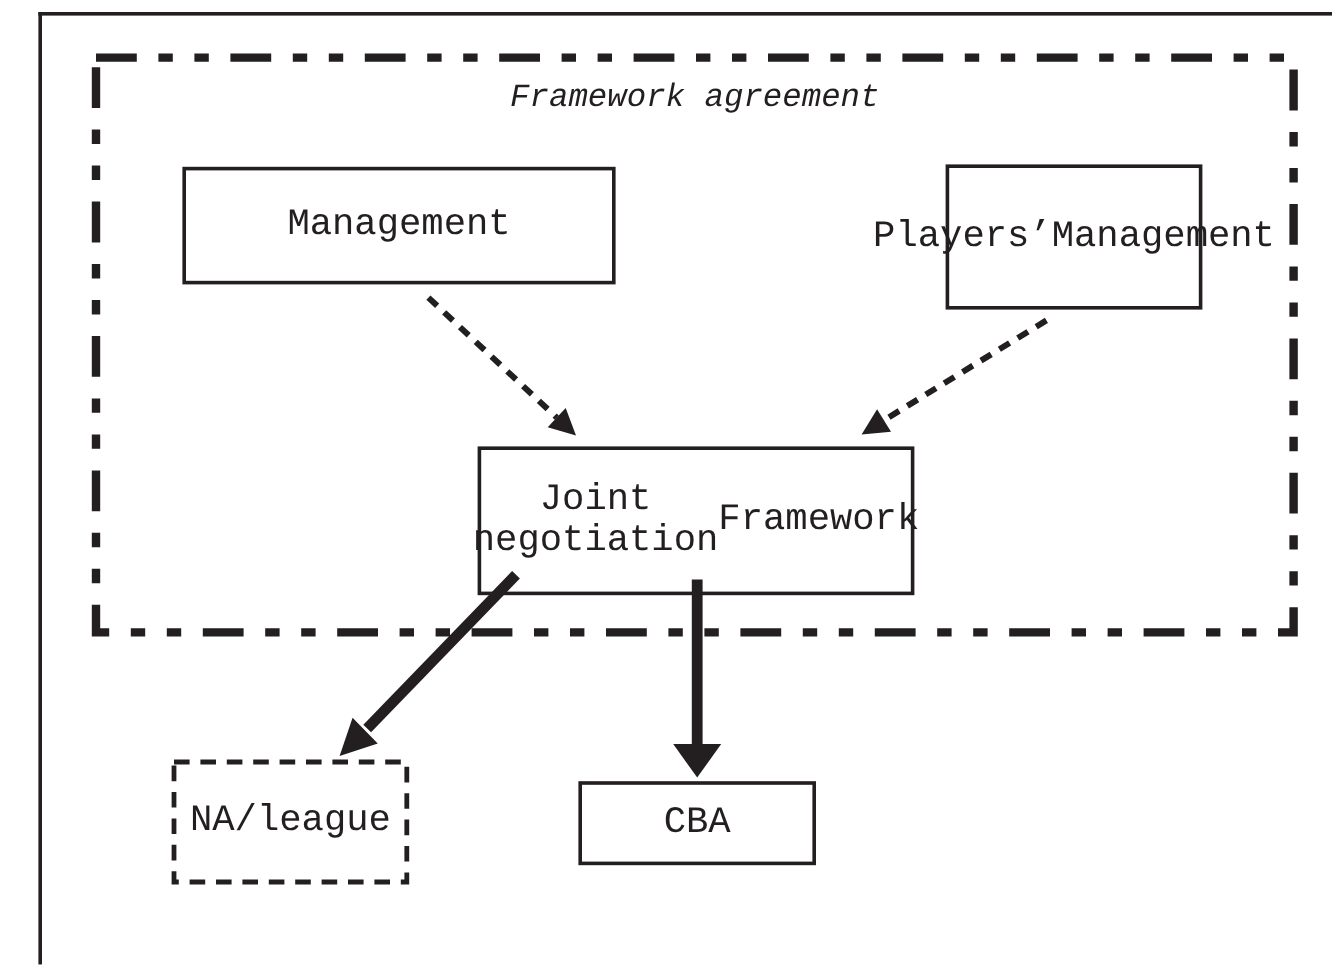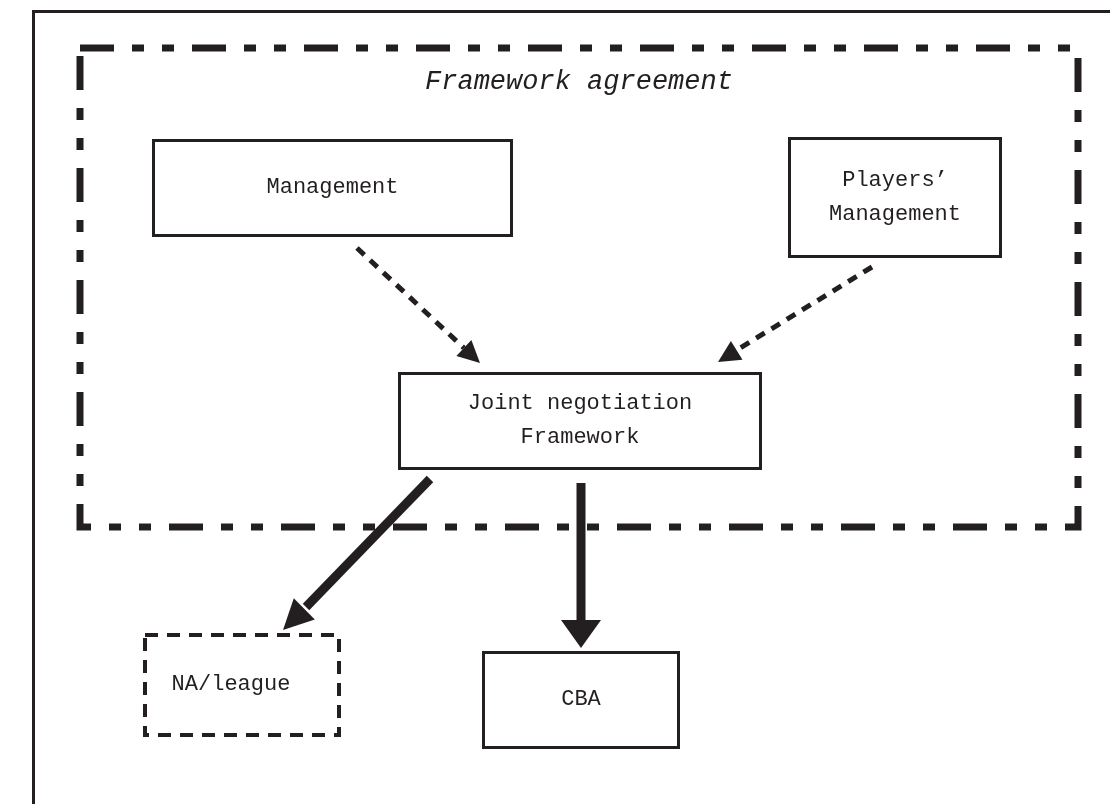--- a/index.html
+++ b/index.html
@@ -32,33 +32,33 @@
     text-align: center;
     font-style: italic;
     font-size: 27px;
     line-height: 32px;
   }
   .box {
     position: absolute;
     box-sizing: border-box;
     border: 3px solid #231f20;
     display: flex;
-    flex-direction: column;
+    flex-direction: row;
     align-items: center;
     justify-content: center;
     text-align: center;
-    font-size: 22px;
+    font-size: 31px;
     line-height: 34px;
     background: transparent;
   }
   .box-management { left: 136px; top: 139px; width: 361px; height: 98px; }
   .box-players    { left: 772px; top: 137px; width: 214px; height: 121px; }
-  .box-jnc        { left: 382px; top: 372px; width: 364px; height: 98px; }
-  .box-cba        { left: 466px; top: 651px; width: 198px; height: 98px; }
-  .box-na-label   { left: 118px; top: 635px; width: 194px; height: 100px; border: none; }
+  .box-jnc        { left: 382px; top: 372px; width: 364px; height: 124px; }
+  .box-cba        { left: 466px; top: 651px; width: 198px; height: 70px; }
+  .box-na-label   { left: 129px; top: 635px; width: 194px; height: 100px; border: none; }
   .stroke { stroke: #231f20; fill: none; }
   .fill   { fill: #231f20; stroke: none; }
 </style>
 </head>
 <body>
 
 <div class="page">
 
   <div class="outer-frame"></div>
 

